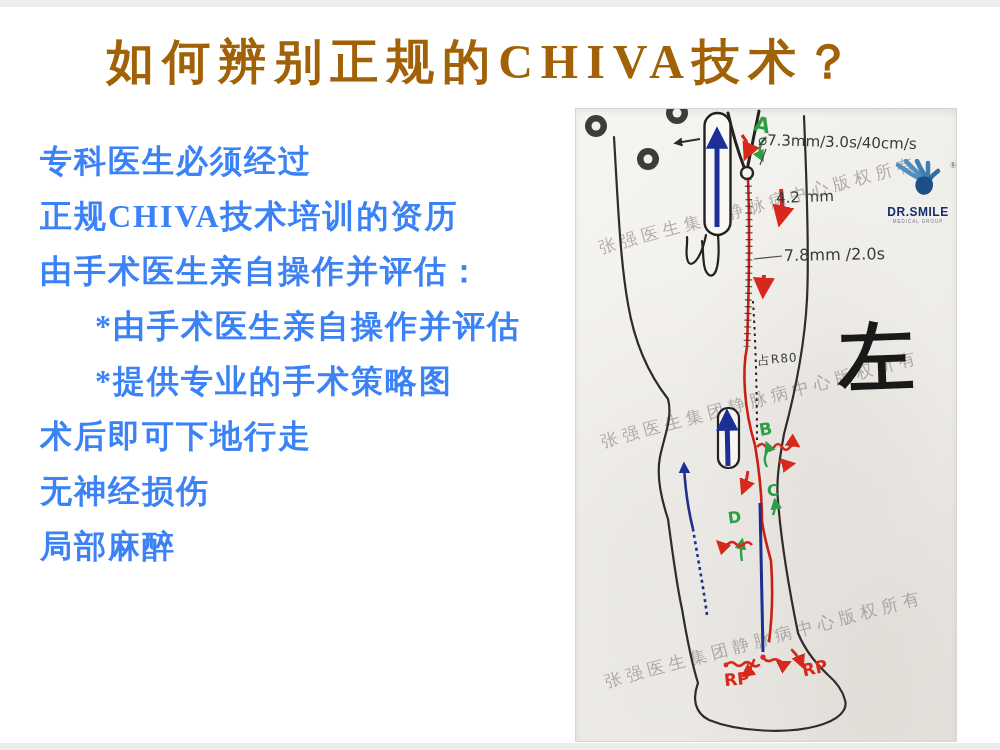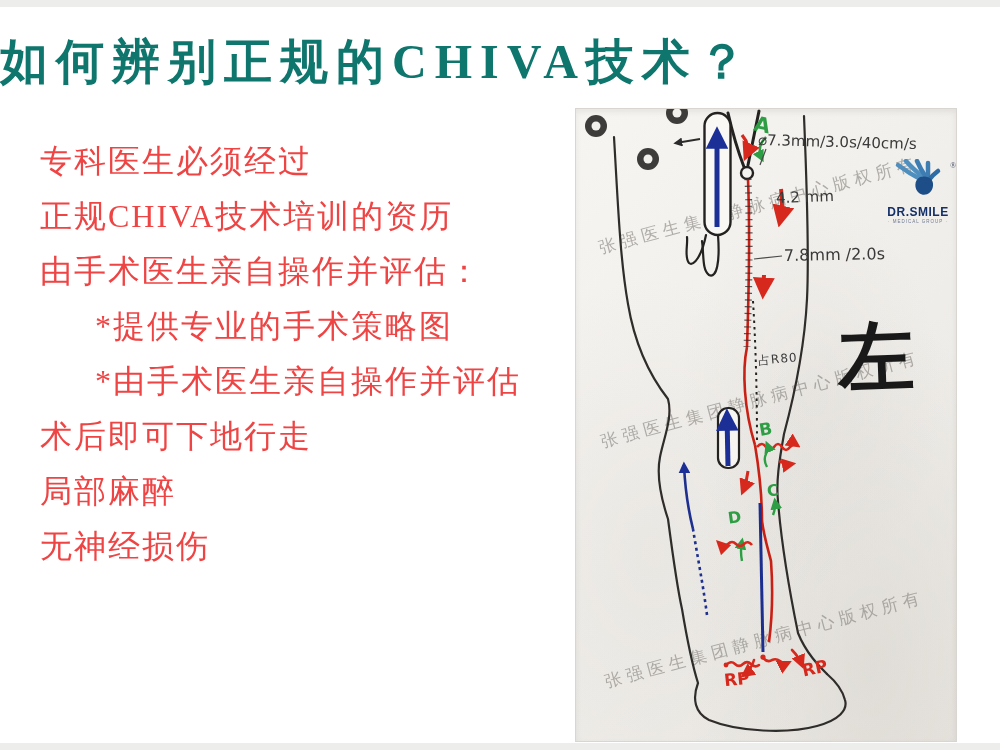--- a/index.html
+++ b/index.html
@@ -6,27 +6,27 @@
   body{
     width:1000px;height:750px;position:relative;overflow:hidden;
     background:#ffffff;
     font-family:"Liberation Serif","DejaVu Serif",serif;
   }
   .edge-strip{position:absolute;left:0;width:1000px;height:7px;background:#ededeb;}
   .edge-top{top:0;} .edge-bottom{bottom:0;}
 
   .slide-title{
     position:absolute;top:30px;left:0;width:860px;height:64px;
-    text-align:left;font-size:48px;font-weight:bold;color:#0f766e;
+    text-align:right;font-size:48px;font-weight:bold;color:#a16207;
     letter-spacing:8px;line-height:64px;white-space:nowrap;
   }
 
   .checklist{position:absolute;left:40px;top:134px;width:540px;}
   .li{
-    font-size:32px;font-weight:normal;color:#ef4444;
+    font-size:32px;font-weight:bold;color:#3b82f6;
     height:55px;line-height:55px;letter-spacing:2px;white-space:nowrap;
   }
   .li.indent{padding-left:55px;}
 
   
   .photo{
     position:absolute;left:575px;top:108px;width:380px;height:632px;
     overflow:hidden;border:1px solid #d9d6d1;
     background:
       radial-gradient(ellipse at 78% 88%, rgba(120,110,100,0.10), transparent 45%),
@@ -86,25 +86,25 @@
 
 <div class="edge-strip edge-top"></div>
 <div class="edge-strip edge-bottom"></div>
 
 <div class="slide-title">如何辨别正规的CHIVA技术？</div>
 
 <div class="checklist">
   <div class="li">专科医生必须经过</div>
   <div class="li">正规CHIVA技术培训的资历</div>
   <div class="li">由手术医生亲自操作并评估：</div>
+  <div class="li indent">*由手术医生亲自操作并评估</div>
   <div class="li indent">*提供专业的手术策略图</div>
-  <div class="li indent">*由手术医生亲自操作并评估</div>
   <div class="li">术后即可下地行走</div>
+  <div class="li">无神经损伤</div>
   <div class="li">局部麻醉</div>
-  <div class="li">无神经损伤</div>
 </div>
 
 <div class="photo">
 
   <div class="wm wm1">张强医生集团静脉病中心版权所有</div>
   <div class="wm wm2">张强医生集团静脉病中心版权所有</div>
   <div class="wm wm3">张强医生集团静脉病中心版权所有</div>
 
   <svg class="draw" viewBox="0 0 380 632">
     <defs>

